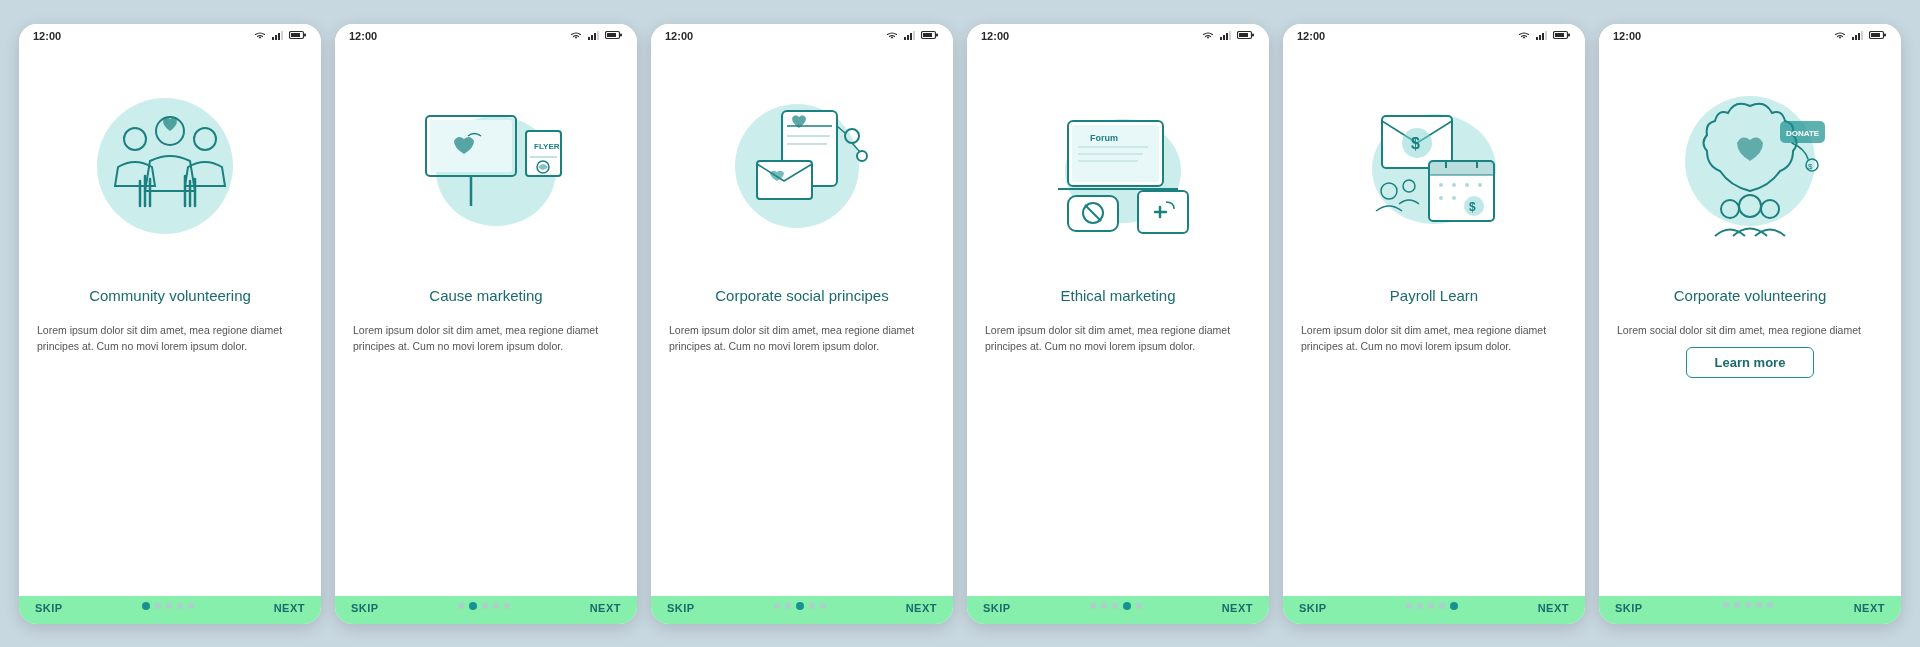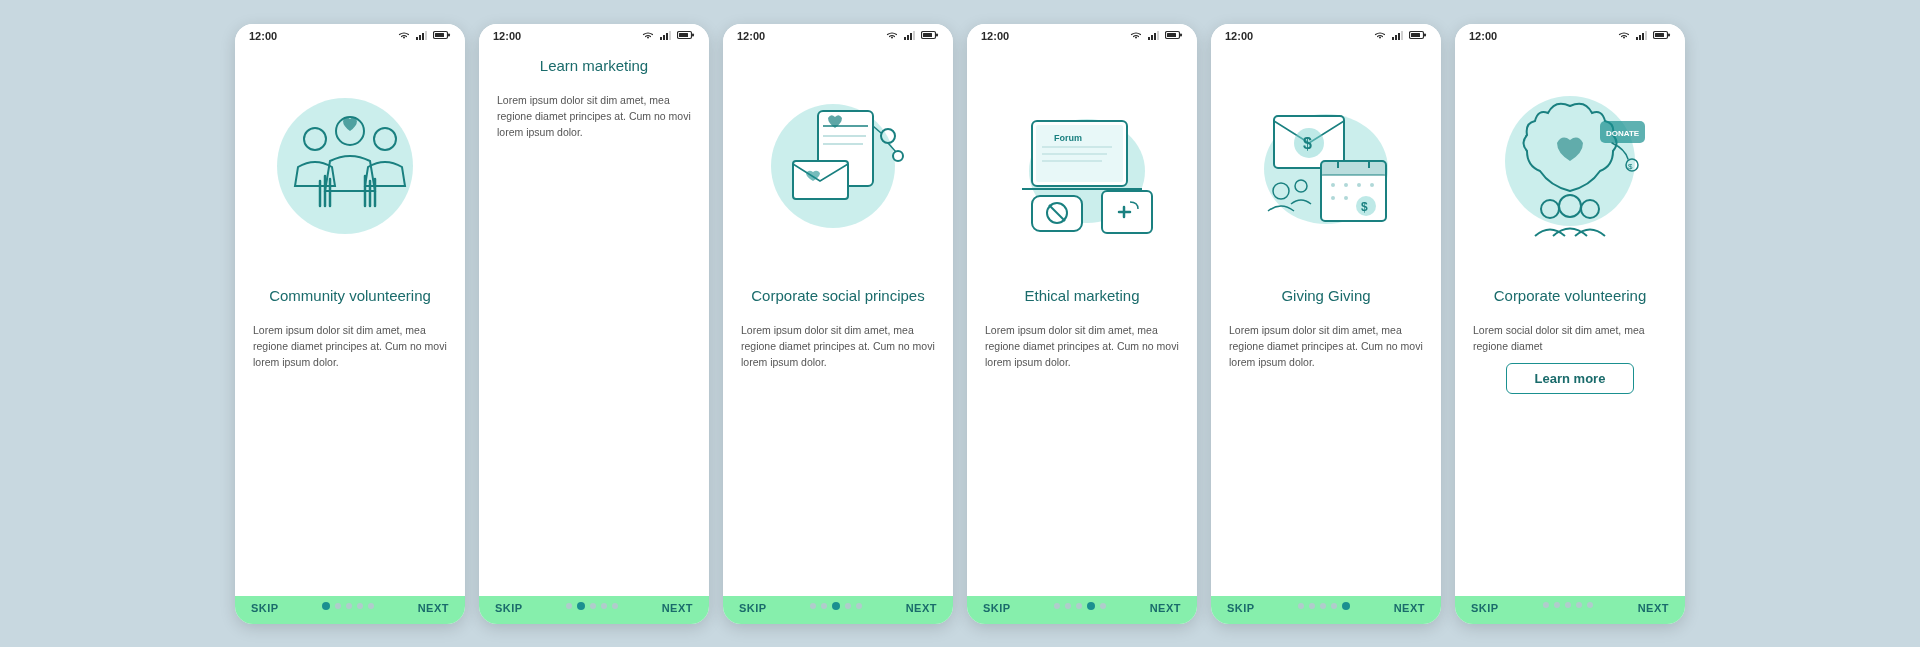--- a/index.html
+++ b/index.html
@@ -17,21 +17,21 @@
 
     .screens-container {
       display: flex;
       gap: 14px;
       padding: 20px;
       align-items: center;
       justify-content: center;
     }
 
     .phone-screen {
-      width: 230px;
+      width: 302px;
       height: 600px;
       background: white;
       border-radius: 18px;
       overflow: hidden;
       display: flex;
       flex-direction: column;
       box-shadow: 0 4px 16px rgba(0,0,0,0.15);
       position: relative;
     }
 
@@ -250,22 +250,43 @@
         <span class="battery-icon">
           <svg width="18" height="10" viewBox="0 0 18 10">
             <rect x="0.5" y="1.5" width="14" height="7" rx="1.5" stroke="#2a2a2a" fill="none" stroke-width="1.2"></rect>
             <rect x="2" y="3" width="9" height="4" rx="0.5" fill="#2a2a2a"></rect>
             <rect x="15" y="3.5" width="2" height="3" rx="1" fill="#2a2a2a"></rect>
           </svg>
         </span>
       </div>
     </div>
 
+    <div class="illustration-area">
+
+      <svg class="illustration-svg" viewBox="0 0 200 200" xmlns="http://www.w3.org/2000/svg">
+        <ellipse cx="110" cy="110" rx="60" ry="55" fill="#7dd4d0" opacity="0.4"></ellipse>
+
+        <rect x="40" y="55" width="90" height="60" rx="4" fill="none" stroke="#1a8080" stroke-width="2"></rect>
+        <rect x="44" y="59" width="82" height="52" rx="2" fill="#e8f8f8"></rect>
+
+        <path d="M68 80 Q72 73 78 78 Q84 73 88 80 Q88 87 78 93 Q68 87 68 80Z" fill="#1a8080" opacity="0.7"></path>
+        <path d="M82 75 Q88 70 95 75" stroke="#1a8080" fill="none" stroke-width="1.5"></path>
+
+        <line x1="85" y1="115" x2="85" y2="145" stroke="#1a8080" stroke-width="2.5"></line>
+
+        <rect x="140" y="70" width="35" height="45" rx="3" fill="white" stroke="#1a8080" stroke-width="2"></rect>
+        <text x="148" y="88" font-size="8" fill="#1a8080" font-weight="bold">FLYER</text>
+        <line x1="144" y1="96" x2="171" y2="96" stroke="#b0d8d8" stroke-width="1.5"></line>
+        <circle cx="157" cy="106" r="6" fill="none" stroke="#1a8080" stroke-width="1.5"></circle>
+        <path d="M152 106 Q157 100 162 106 Q157 112 152 106Z" fill="#1a8080" opacity="0.5"></path>
+      </svg>
+
+    </div>
     <div class="content-area">
-      <div class="screen-title">Learn marketing</div>
+      <div class="screen-title">Cause marketing</div>
       <div class="screen-body">Lorem ipsum dolor sit dim amet, mea regione diamet principes at. Cum no movi lorem ipsum dolor.</div>
 
     </div>
     <div class="bottom-nav">
       <span class="nav-skip">SKIP</span>
       <div class="nav-dots">
         <div class="dot "></div>
           <div class="dot active"></div>
           <div class="dot "></div>
           <div class="dot "></div>
@@ -475,21 +496,21 @@
         <text x="135" y="150" font-size="12" fill="#1a8080" font-weight="bold">$</text>
 
         <circle cx="55" cy="130" r="8" fill="none" stroke="#1a8080" stroke-width="1.5"></circle>
         <path d="M42 150 Q55 140 68 150" stroke="#1a8080" fill="none" stroke-width="1.5"></path>
         <circle cx="75" cy="125" r="6" fill="none" stroke="#1a8080" stroke-width="1.5"></circle>
         <path d="M65 143 Q75 135 85 143" stroke="#1a8080" fill="none" stroke-width="1.5"></path>
       </svg>
 
     </div>
     <div class="content-area">
-      <div class="screen-title">Giving Giving</div>
+      <div class="screen-title">Payroll Learn</div>
       <div class="screen-body">Lorem ipsum dolor sit dim amet, mea regione diamet principes at. Cum no movi lorem ipsum dolor.</div>
 
     </div>
     <div class="bottom-nav">
       <span class="nav-skip">SKIP</span>
       <div class="nav-dots">
         <div class="dot "></div>
           <div class="dot "></div>
           <div class="dot "></div>
           <div class="dot "></div>

